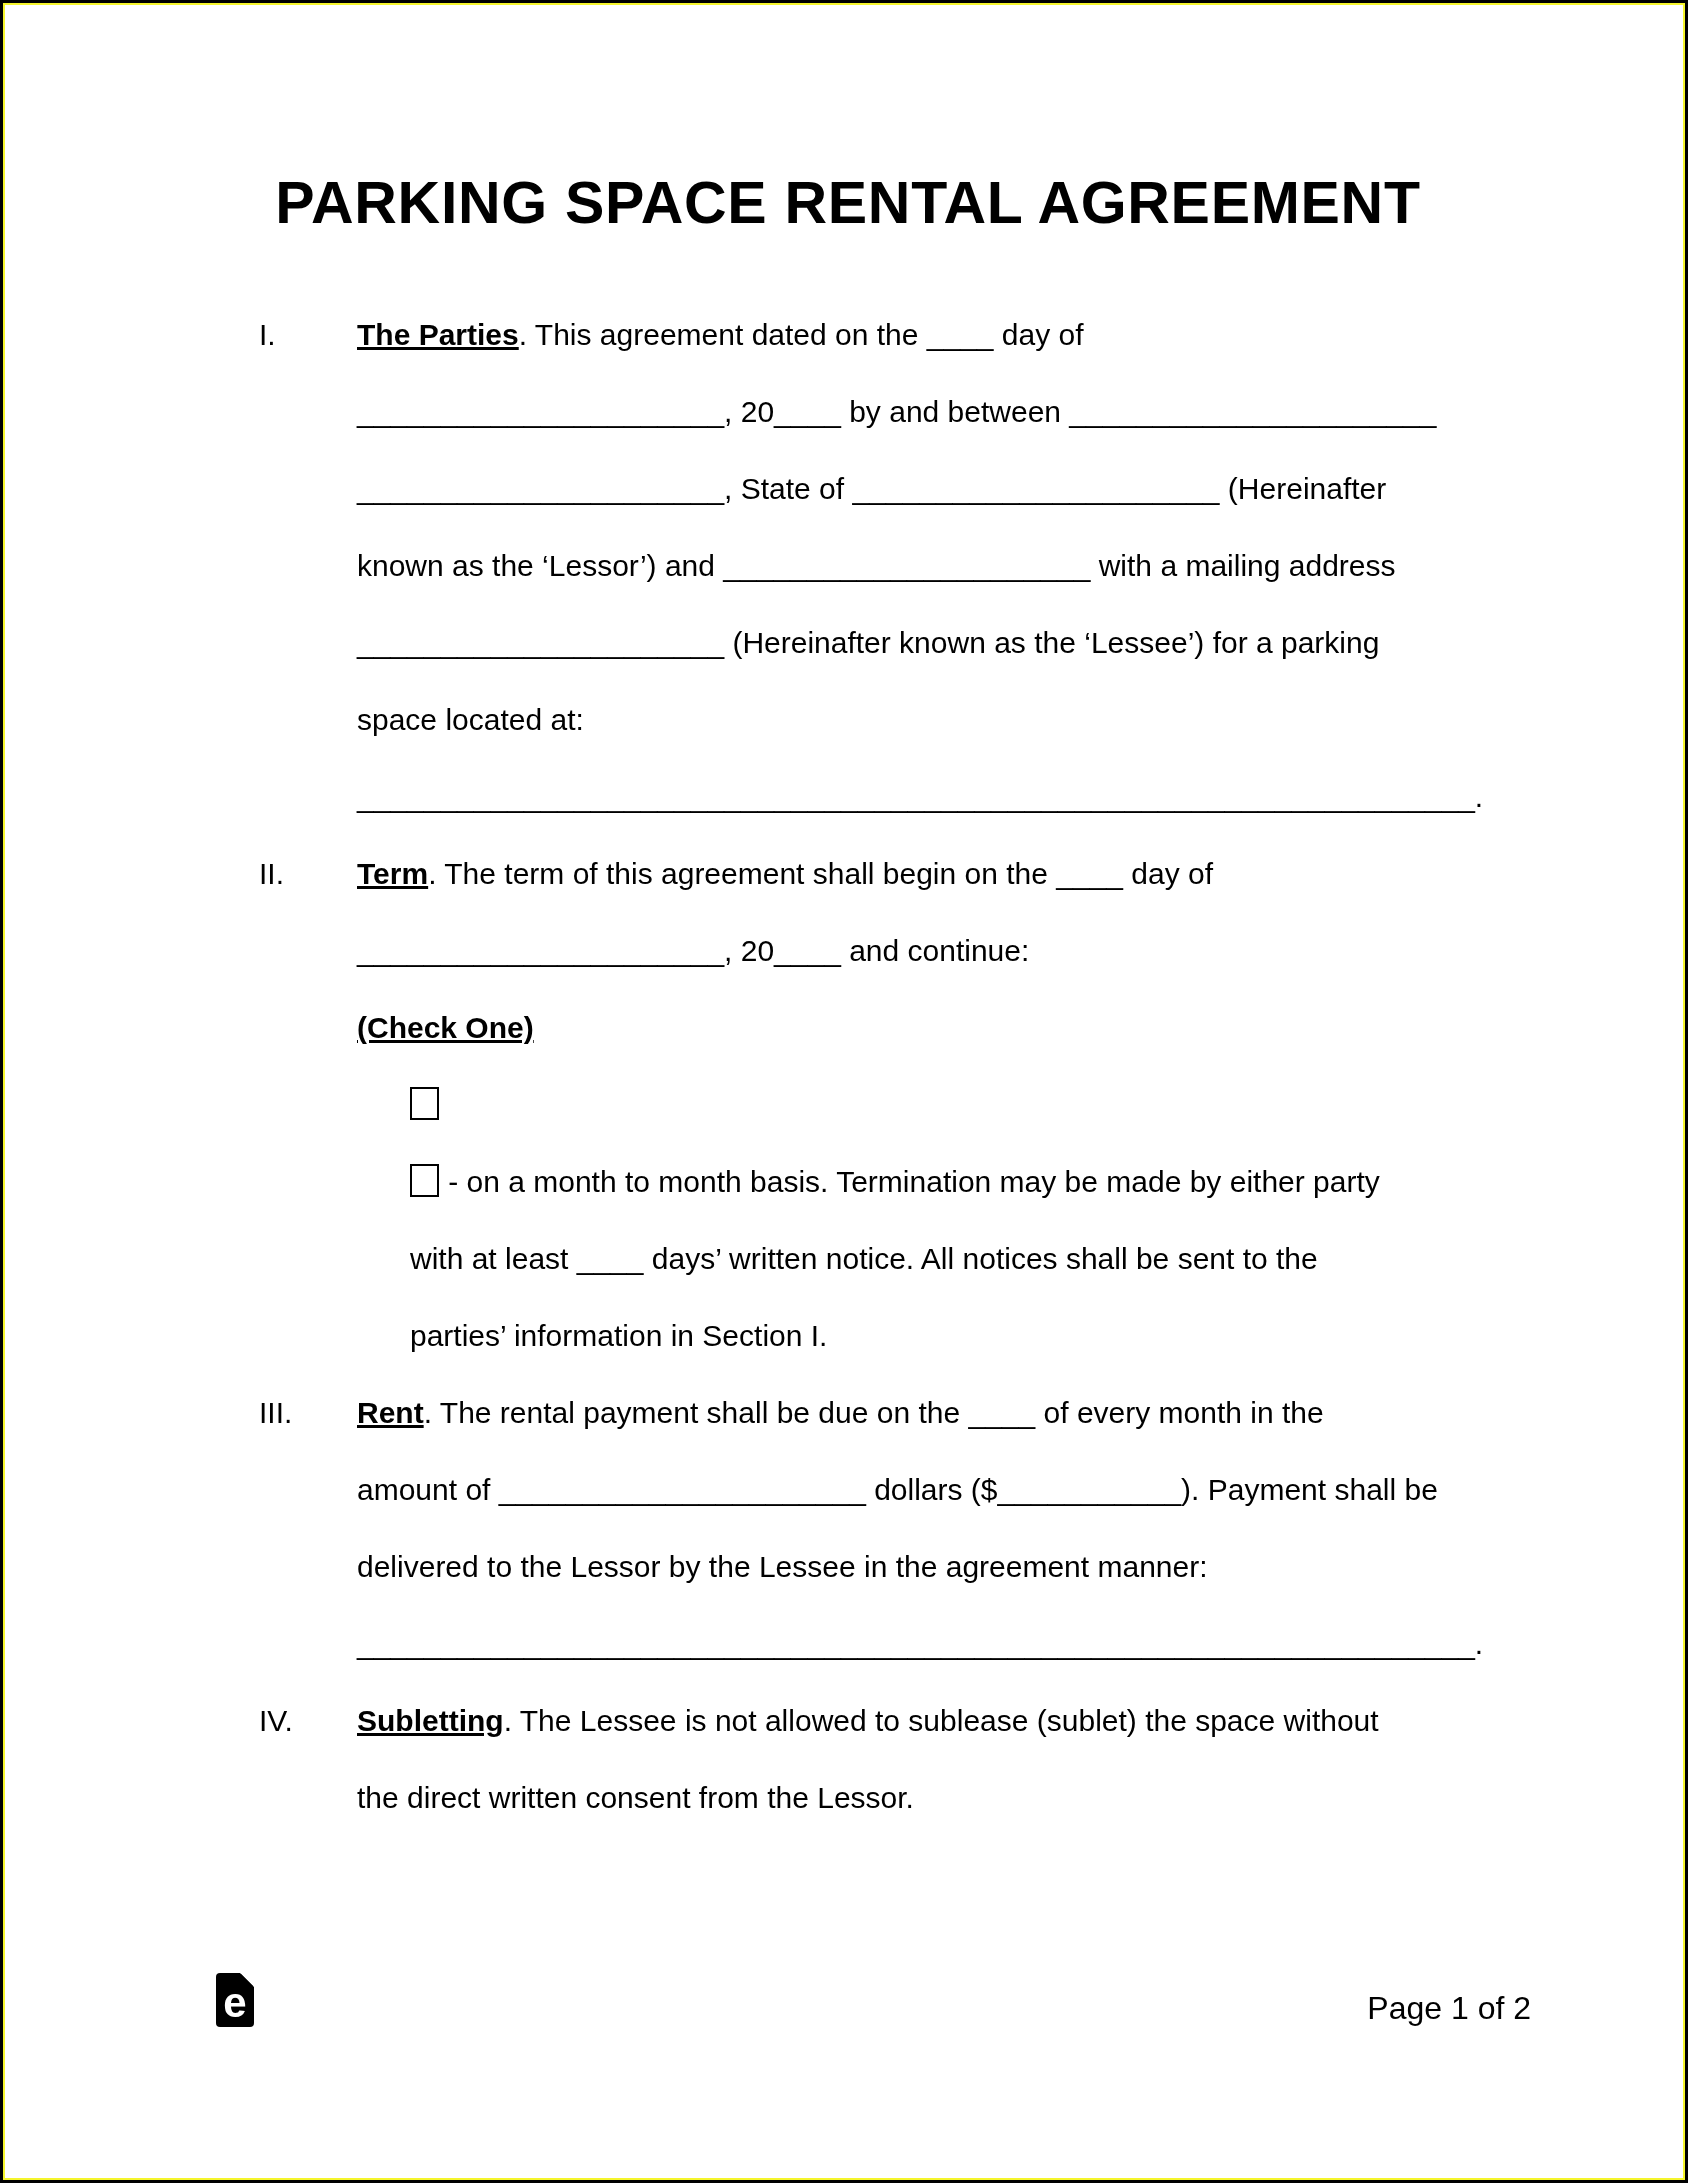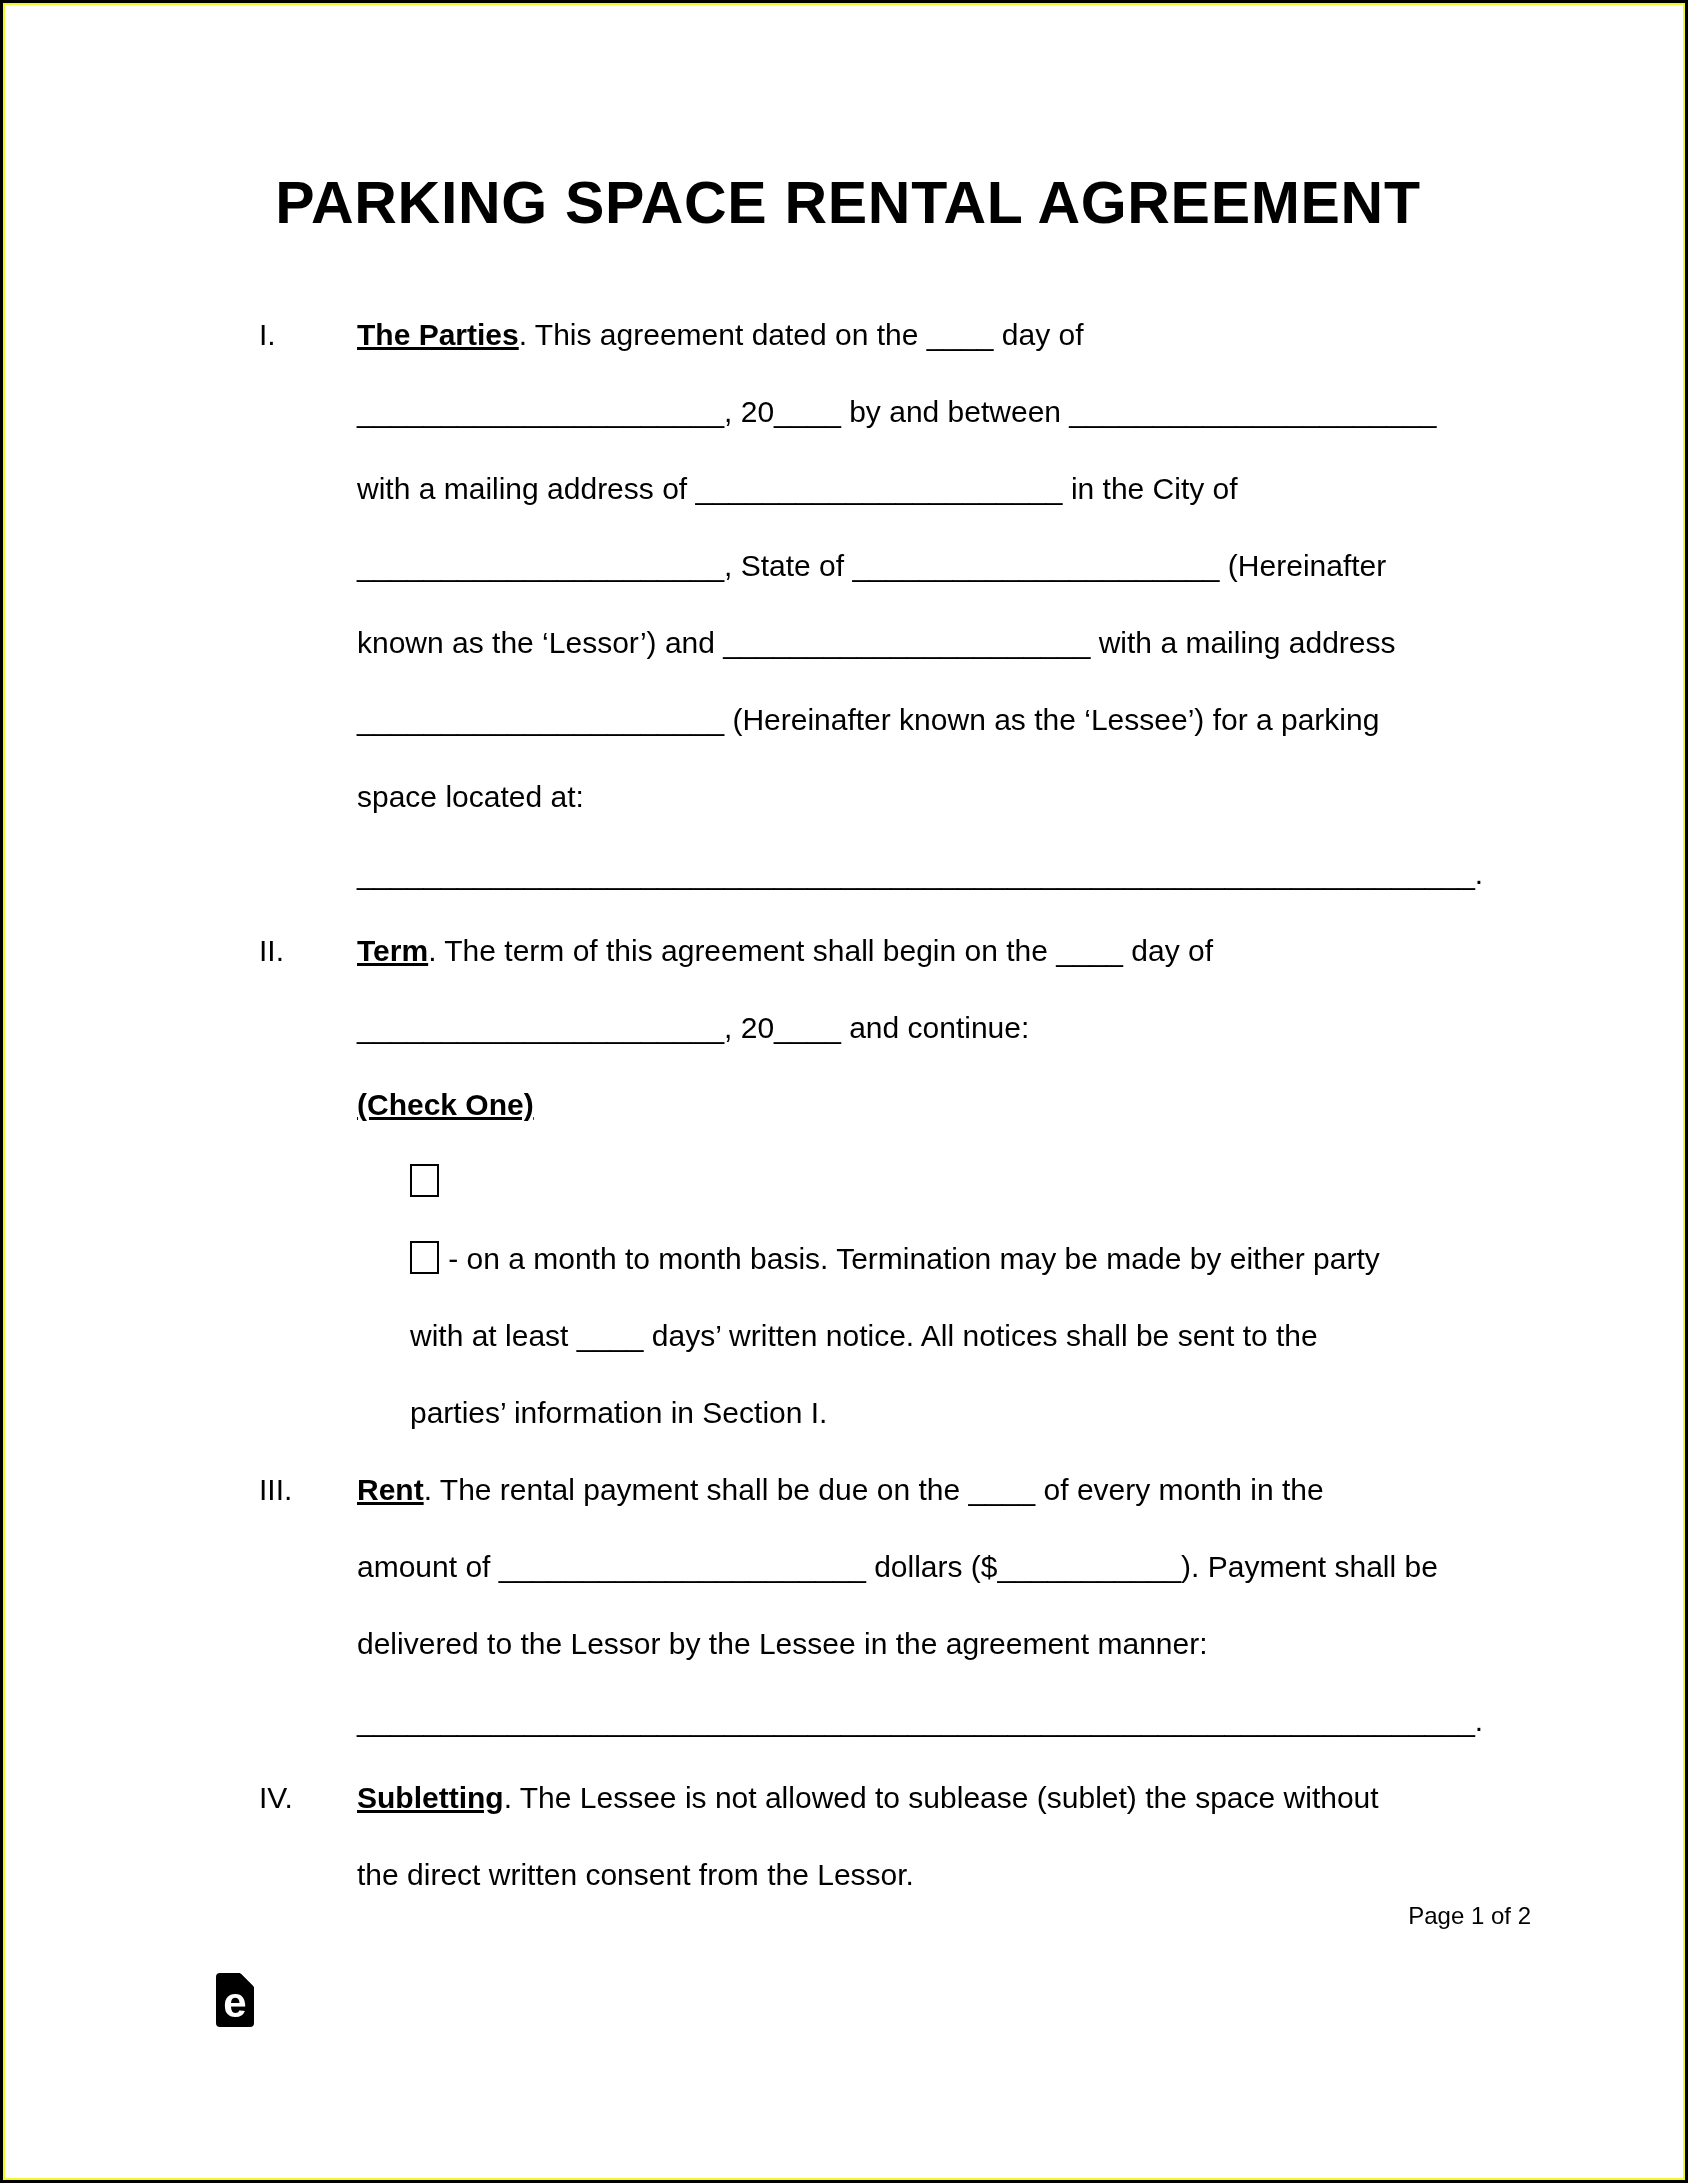--- a/index.html
+++ b/index.html
@@ -37,37 +37,36 @@
     border-top:16px solid #fff;border-left:16px solid transparent;
   }
   .fold::after{
     content:"";position:absolute;right:1.3px;top:-14.5px;width:0;height:0;
     border-bottom:12px solid #000;border-right:12px solid transparent;
   }
   .logo-letter{
     position:absolute;left:50%;top:55%;transform:translate(-50%,-50%);
     color:#fff;font-weight:700;font-size:42px;line-height:1;
   }
-  .pageno{position:absolute;top:1897px;right:152px;font-size:24px;}
+  .pageno{position:absolute;top:1985px;right:152px;font-size:32px;}
 </style>
 </head>
 <body>
 
 <div class="page">
   <div class="inner">
 
     <h1 class="title">PARKING SPACE RENTAL AGREEMENT</h1>
 
     <div class="content">
 
       <section class="sec">
         <span class="num">I.</span>
         <div class="ln"><span class="b">The Parties</span><span>. This agreement dated on the ____ day of</span></div>
         <div class="ln">______________________, 20____ by and between ______________________</div>
-        <div class="ln">with a mailing address of ______________________ in the City of</div>
         <div class="ln">______________________, State of ______________________ (Hereinafter</div>
         <div class="ln">known as the ‘Lessor’) and ______________________ with a mailing address</div>
         <div class="ln">______________________ (Hereinafter known as the ‘Lessee’) for a parking</div>
         <div class="ln">space located at:</div>
         <div class="ln">___________________________________________________________________.</div>
       </section>
 
       <section class="sec">
         <span class="num">II.</span>
         <div class="ln"><span class="b">Term</span><span>. The term of this agreement shall begin on the ____ day of</span></div>

